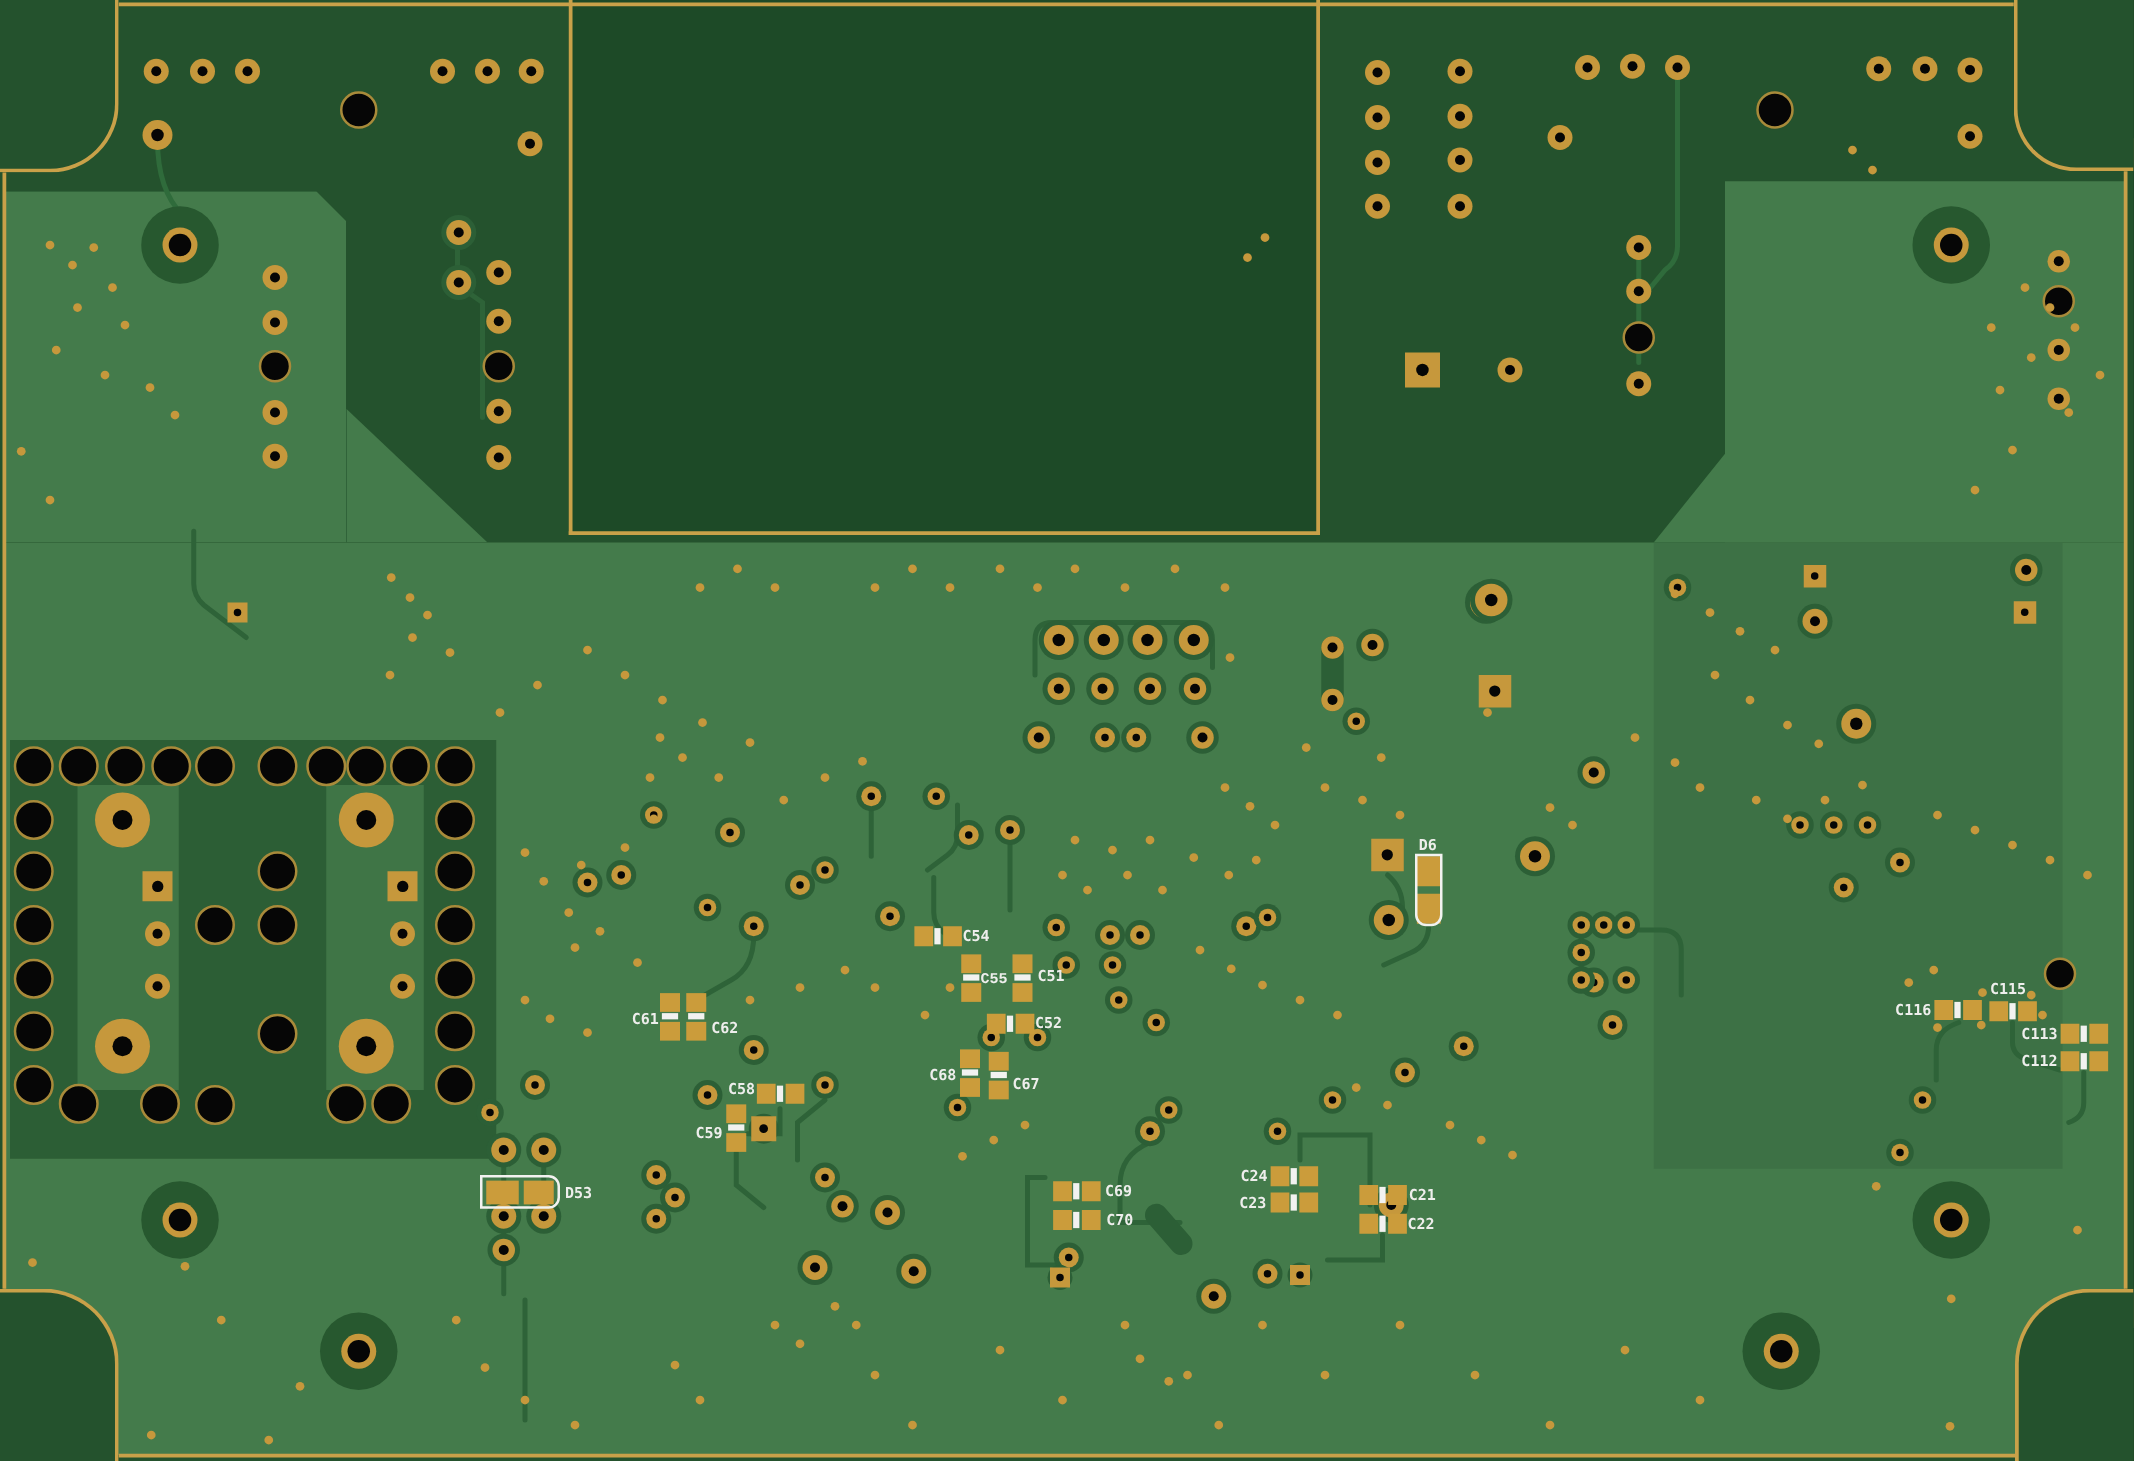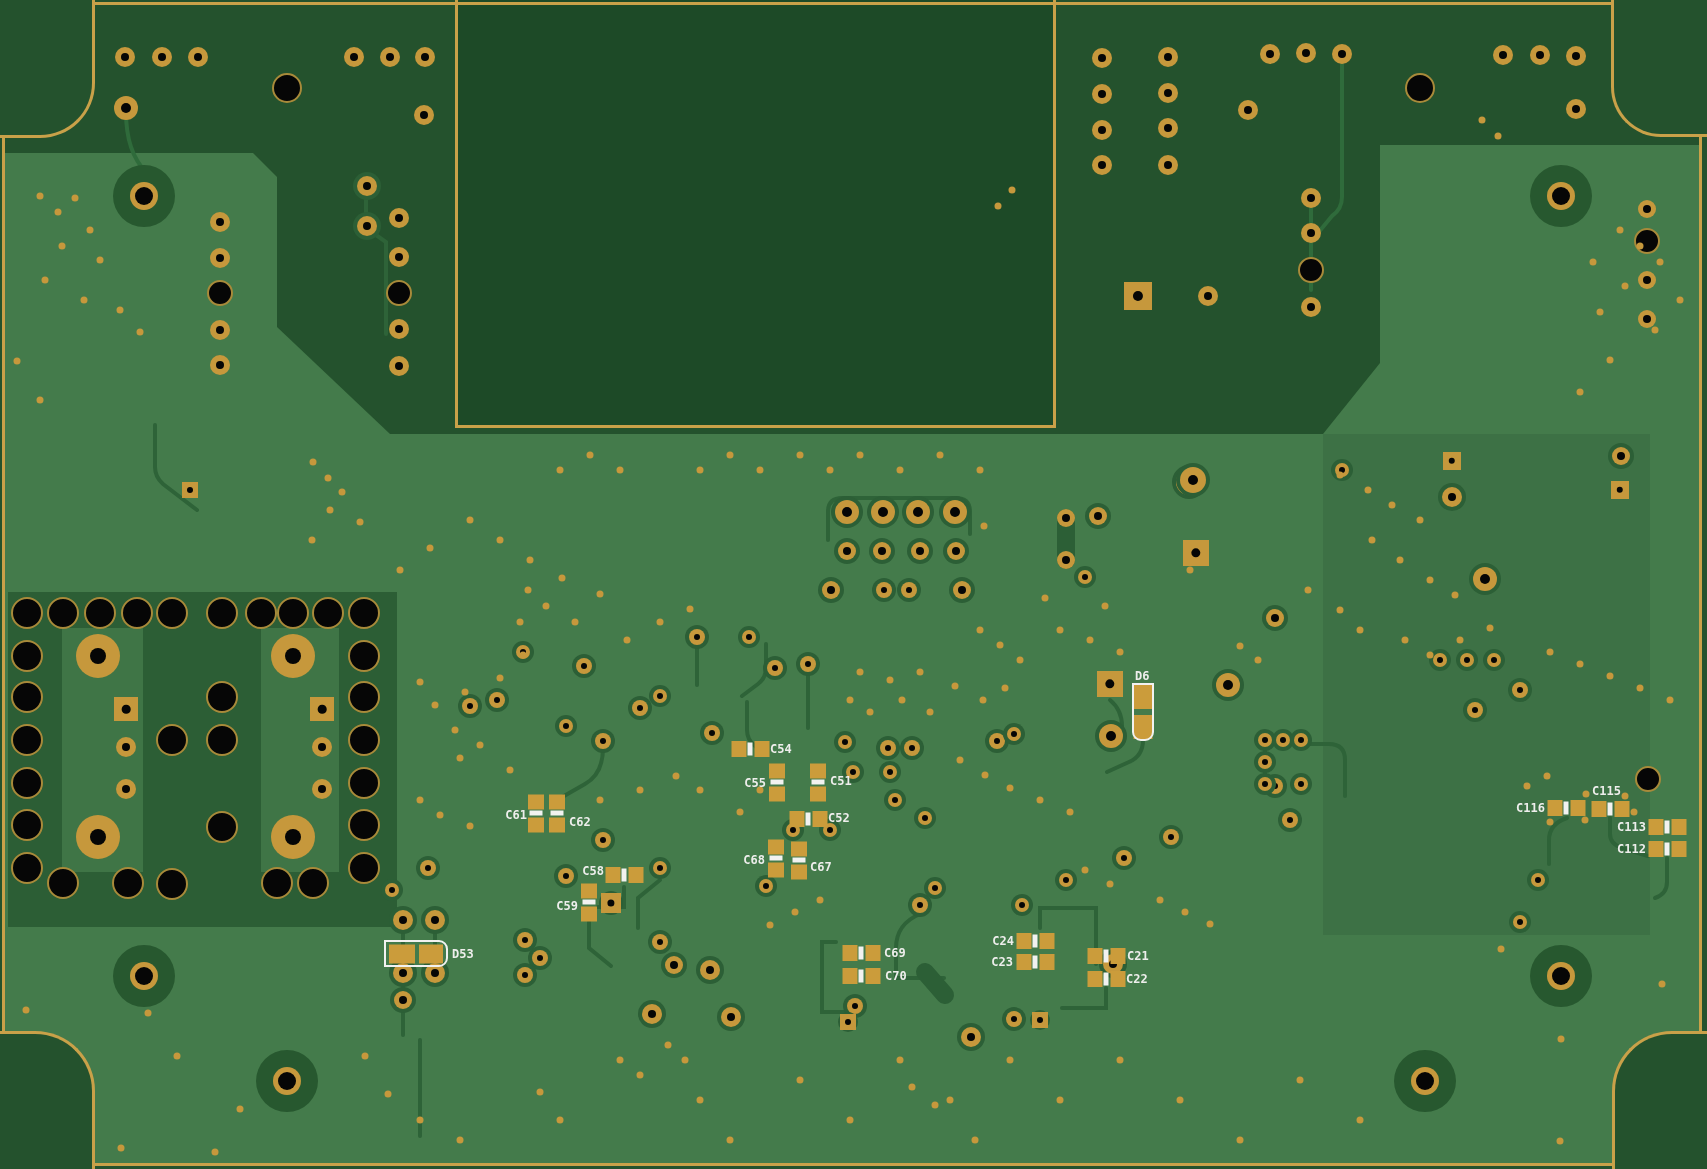--- a/index.html
+++ b/index.html
@@ -643,21 +643,21 @@
       <div class="pad" style="left: 557px; top: 824.5px; width: 16px; height: 15px;"></div>
       <div class="mark" style="left: 557px; top: 813px; width: 13px; height: 5px;"></div>
       <div class="silk" style="left: 569px; top: 822px;">C62</div>
       <div class="pad" style="left: 738.5px; top: 749px; width: 15px; height: 16px;"></div>
       <div class="pad" style="left: 761.5px; top: 749px; width: 15px; height: 16px;"></div>
       <div class="mark" style="left: 750px; top: 749px; width: 5px; height: 13px;"></div>
       <div class="silk" style="left: 770px; top: 749px;">C54</div>
       <div class="pad" style="left: 777px; top: 770.5px; width: 16px; height: 15px;"></div>
       <div class="pad" style="left: 777px; top: 793.5px; width: 16px; height: 15px;"></div>
       <div class="mark" style="left: 777px; top: 782px; width: 13px; height: 5px;"></div>
-      <div class="silk end" style="left: 766px; top: 783px;">C55</div>
+      <div class="silk end" style="left: 806px; top: 783px; font-family: Liberation Mono, monospace;">C55</div>
       <div class="pad" style="left: 818px; top: 770.5px; width: 16px; height: 15px;"></div>
       <div class="pad" style="left: 818px; top: 793.5px; width: 16px; height: 15px;"></div>
       <div class="mark" style="left: 818px; top: 782px; width: 13px; height: 5px;"></div>
       <div class="silk" style="left: 830px; top: 781px;">C51</div>
       <div class="pad" style="left: 796.5px; top: 819px; width: 15px; height: 16px;"></div>
       <div class="pad" style="left: 819.5px; top: 819px; width: 15px; height: 16px;"></div>
       <div class="mark" style="left: 808px; top: 819px; width: 5px; height: 13px;"></div>
       <div class="silk" style="left: 828px; top: 818px;">C52</div>
       <div class="pad" style="left: 776px; top: 846.5px; width: 16px; height: 15px;"></div>
       <div class="pad" style="left: 776px; top: 869.5px; width: 16px; height: 15px;"></div>

